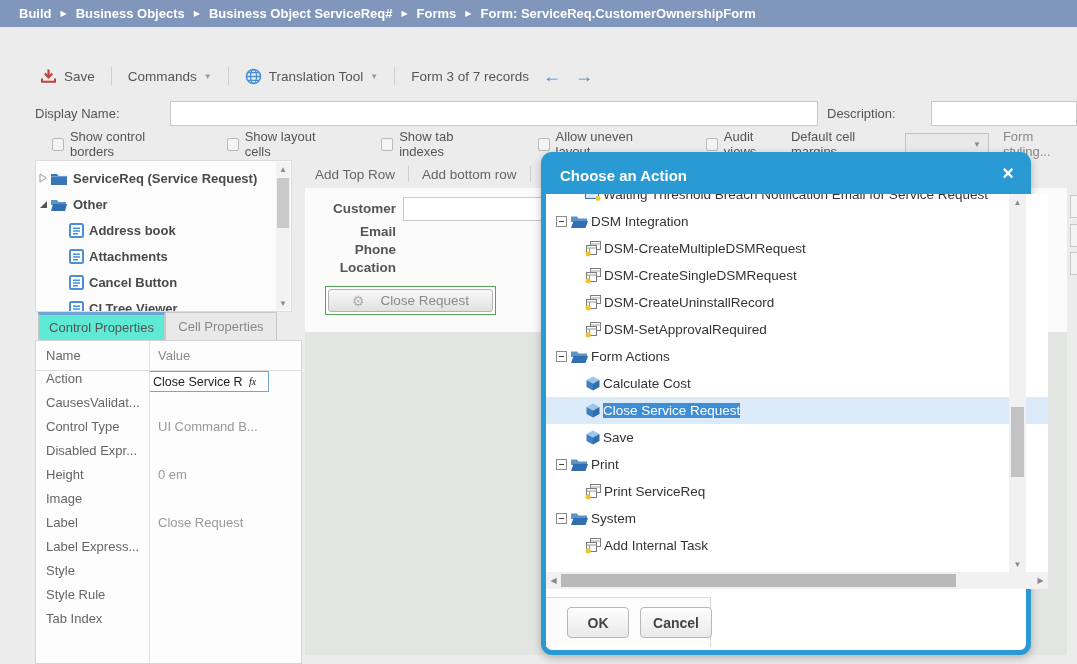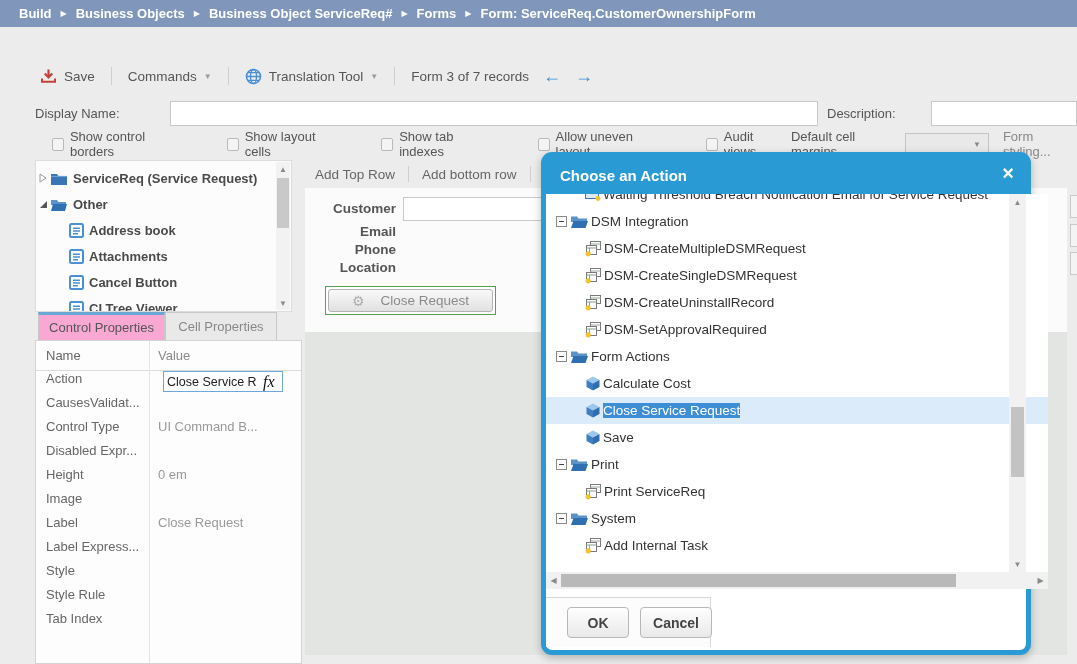--- a/index.html
+++ b/index.html
@@ -41,35 +41,35 @@
   .texp { width:14px; display:flex; justify-content:center; }
   .ticon { margin-right:5px; display:flex; }
   .vscroll { position:absolute; right:1px; top:1px; width:14px; height:148px; background:#f2f2f2; }
   .sarrow { position:absolute; left:0; width:14px; height:14px; font-size:8px; color:#8a8a8a;
     display:flex; align-items:center; justify-content:center; cursor:pointer; }
   .thumb { position:absolute; background:#c9c9c9; cursor:pointer; }
 
   
   .tab { position:absolute; top:312px; height:28px; display:flex; align-items:center; justify-content:center;
     font-size:13px; cursor:pointer; }
-  .tab-active { left:38px; width:127px; background:#f9a8d4; color:#555;
+  .tab-active { left:38px; width:127px; background:#5eead4; color:#555;
     border:1px solid #c8c8c8; border-bottom:none; border-top:3px solid #6aa7d6; }
   .tab-inactive { left:165px; width:112px; background:#e9e9e9; color:#888; border:1px solid #c8c8c8; border-bottom:none; }
 
   
   .propspanel { left:35px; top:340px; width:267px; height:324px; background:#fdfdfd; border:1px solid #d4d4d4; overflow:hidden; }
   .propdivider { position:absolute; left:113px; top:0; bottom:0; width:1px; background:#e3e3e3; }
   .prophead { height:30px; display:flex; align-items:center; color:#8a8a8a; font-size:13px; border-bottom:1px solid #ddd; }
   .prow { height:24px; display:flex; align-items:flex-start; font-size:13px; }
   .pname { width:113px; padding-left:10px; color:#666; white-space:nowrap; overflow:hidden; }
   .pval { padding-left:9px; color:#999; white-space:nowrap; }
-  .actioninput { margin-left:14px; width:120px; height:21px; background:#fff; border:1px solid #6fa6dc;
+  .actioninput { margin-left:0; width:120px; height:21px; background:#fff; border:1px solid #6fa6dc;
     display:flex; align-items:center; padding:0 3px; }
   .actioninput input { border:none; outline:none; width:96px; font-size:12.5px; color:#222; font-family:inherit; background:transparent; }
-  .fx { font-family:"Liberation Serif","DejaVu Serif",serif; font-style:italic; font-size:16px; color:#111; }
+  .fx { font-family:"Liberation Serif","DejaVu Serif",serif; font-style:italic; font-size:10px; color:#111; }
 
   
   .canvaslinks { left:315px; top:164px; height:20px; display:flex; align-items:center; color:#666; font-size:13.5px; }
   .cl-div { width:1px; height:16px; background:#cfcfcf; margin:0 13px; }
   .canvas-white { left:305px; top:188px; width:762px; height:144px; background:#fbfbfb; }
   .canvas-gray  { left:305px; top:332px; width:762px; height:323px; background:#e3e5e3; }
   .flabel { position:absolute; width:95px; text-align:right; font-size:13.5px; font-weight:bold; color:#555; }
   .custinput { left:403px; top:197px; width:310px; height:24px; background:#fff; border:1px solid #c9c9c9; }
   .greenbox { left:325px; top:286px; width:171px; height:29px; border:1px solid #55a055; background:#fff; padding:2px; }
   .closebtn { width:100%; height:100%; border:1px solid #b3b3b3; border-radius:3px;

